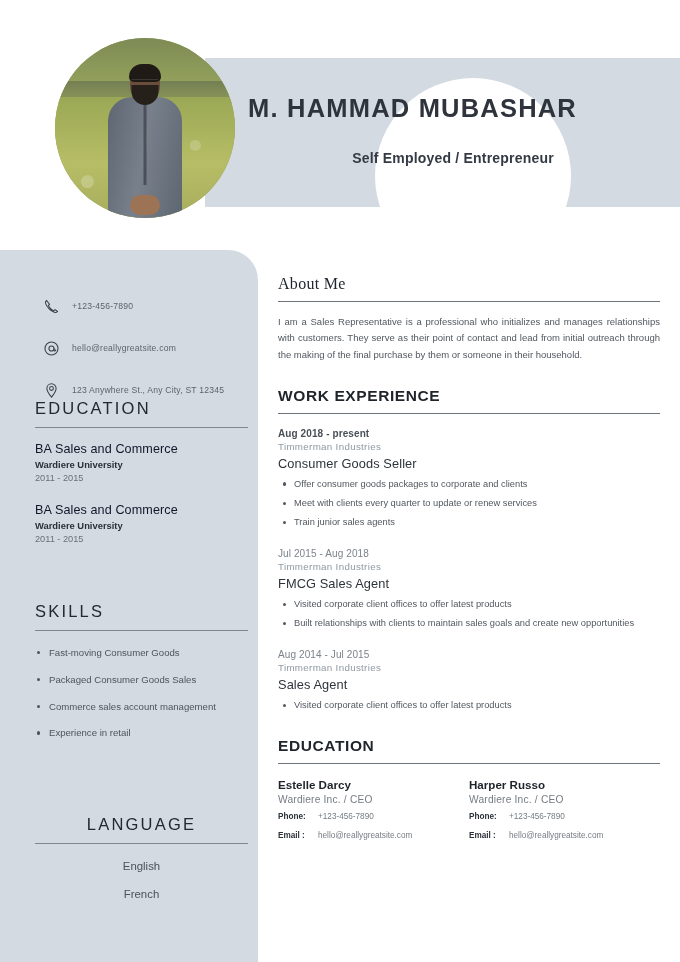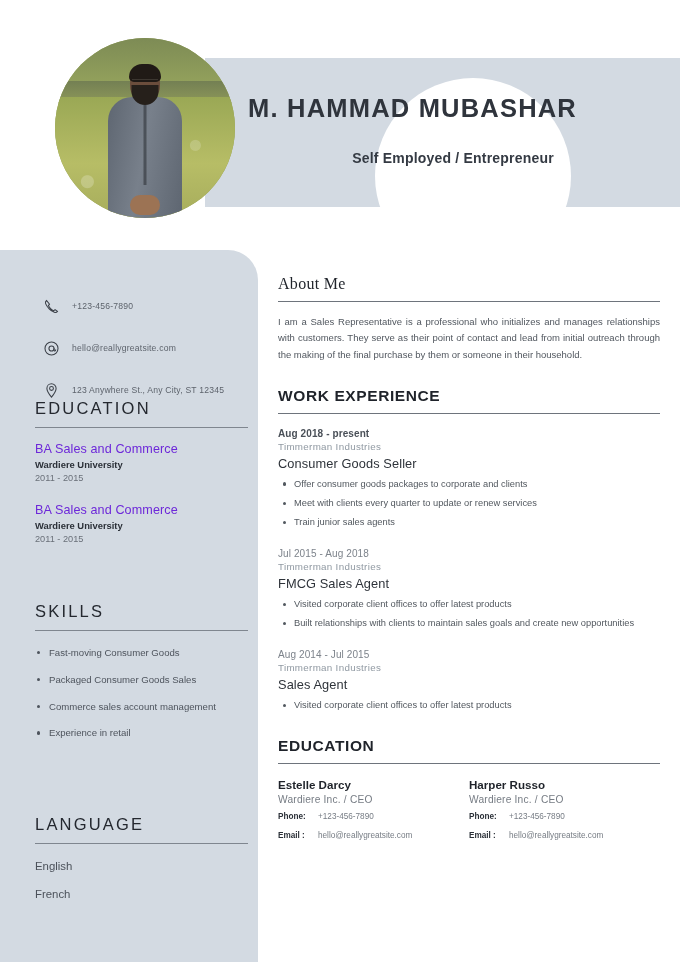--- a/index.html
+++ b/index.html
@@ -91,21 +91,21 @@
 
   .sec { position:absolute; left:35px; width:213px; }
   .sec-title {
     font-size:16.5px; font-weight:400; letter-spacing:2.2px;
     color:#24282f;
   }
   .sec-rule { height:1px; background:#8e959e; margin-top:9px; }
   .side-rule { background:#7f868f; }
 
   .edu-item { margin-top:14px; }
-  .edu-degree { font-size:12.6px; color:#6d28d9; letter-spacing:.1px; }
+  .edu-degree { font-size:12.6px; color:#0f172a; letter-spacing:.1px; }
   .edu-school { font-size:9.4px; font-weight:700; color:#2b3038; margin-top:3px; }
   .edu-years { font-size:9.2px; color:#6a7079; margin-top:3px; }
 
   .bullets { margin-top:14px; list-style:none; }
   .bullets li {
     position:relative; padding-left:14px; margin-bottom:11px;
     font-size:9.6px; line-height:1.65; color:#4e545d;
   }
   .bullets li:before {
     content:""; position:absolute; left:2px; top:6px;
@@ -230,21 +230,21 @@
     <div class="sec-title">SKILLS</div>
     <div class="sec-rule side-rule"></div>
     <ul class="bullets">
       <li>Fast-moving Consumer Goods</li>
       <li>Packaged Consumer Goods Sales</li>
       <li>Commerce sales account management</li>
       <li>Experience in retail</li>
     </ul>
   </div>
 
-  <div class="sec" style="top:565px;">
+  <div class="sec" style="top:565px;text-align:center;">
     <div class="sec-title">LANGUAGE</div>
     <div class="sec-rule side-rule"></div>
     <div class="lang-item">English</div>
     <div class="lang-item">French</div>
   </div>
 </div>
 
 <div class="main">
 
   <div class="m-sec">

